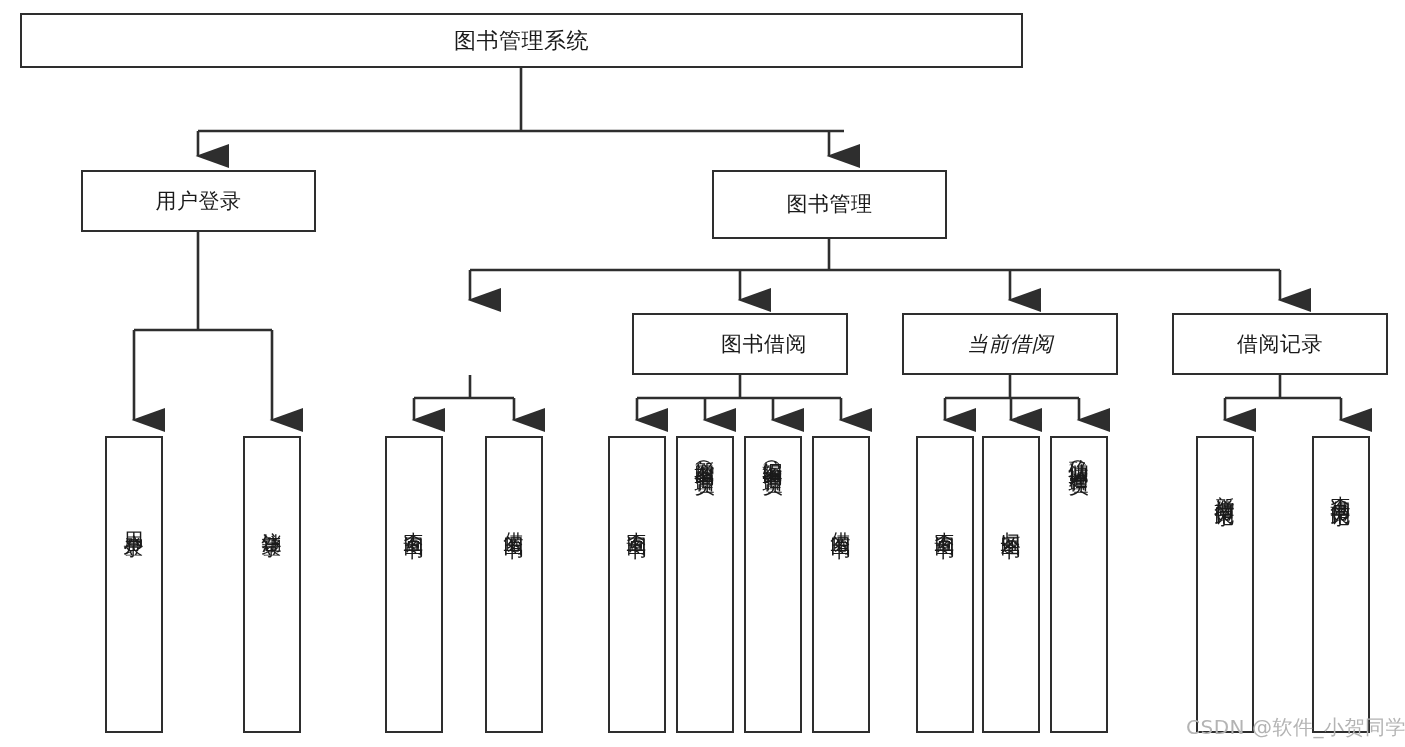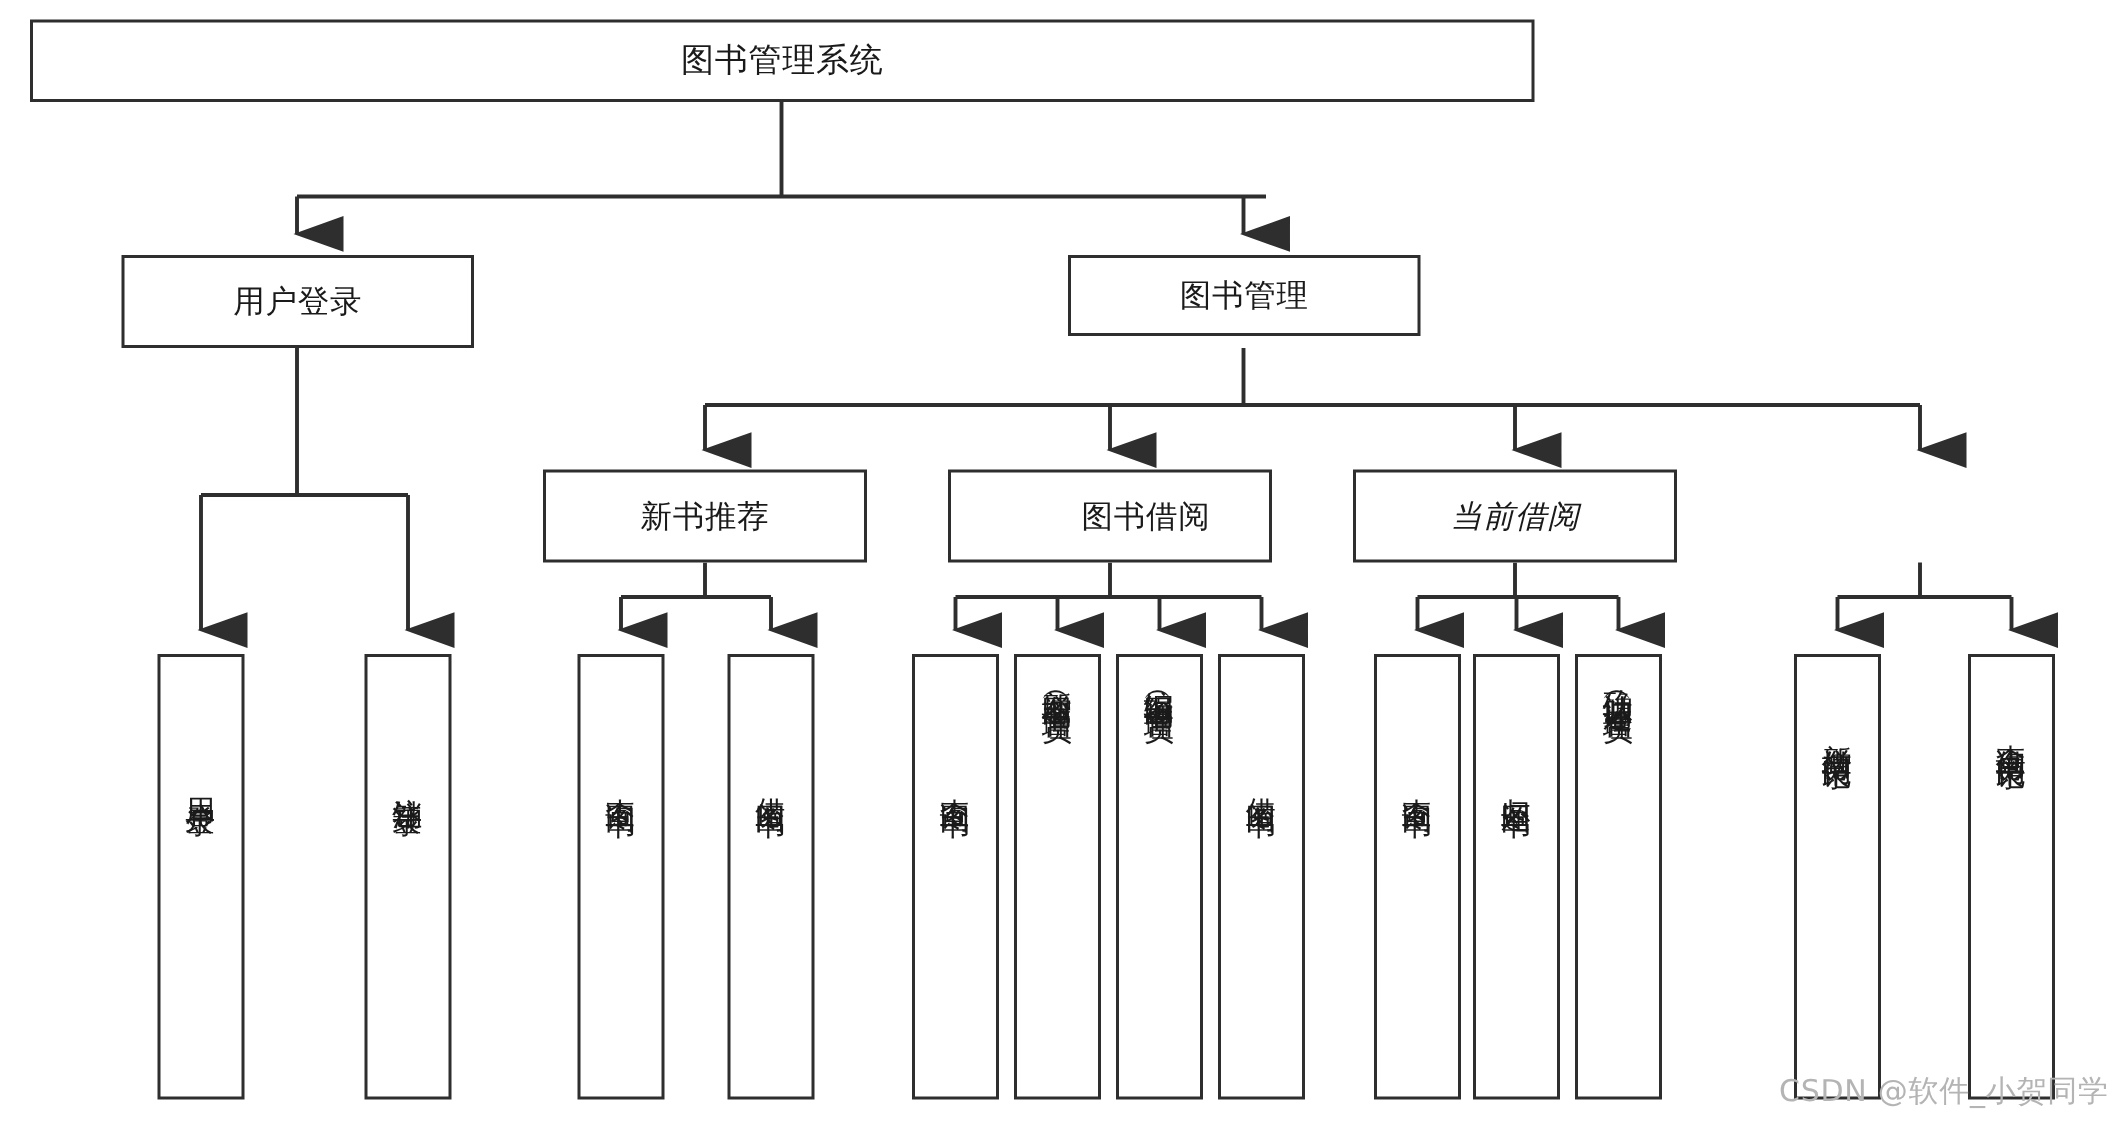--- a/index.html
+++ b/index.html
@@ -124,32 +124,32 @@
     </g>
   </svg>
 
   <div class="node root" style="left:20px; top:13px; width:1003px; height:55px;">
     <span class="lbl">图书管理系统</span>
   </div>
 
   <div class="node" style="left:81px; top:170px; width:235px; height:62px;">
     <span class="lbl">用户登录</span>
   </div>
-  <div class="node" style="left:712px; top:170px; width:235px; height:54px;">
+  <div class="node" style="left:712px; top:170px; width:235px; height:69px;">
     <span class="lbl">图书管理</span>
   </div>
 
-  <div class="node" style="left:362px; top:313px; width:216px; height:62px;">
-    <span class="lbl">新书推荐</span>
-  </div>
   <div class="node" style="left:632px; top:313px; width:216px; height:62px;padding-left:48px;">
     <span class="lbl">图书借阅</span>
   </div>
   <div class="node" style="left:902px; top:313px; width:216px; height:62px;font-style:italic;">
     <span class="lbl">当前借阅</span>
+  </div>
+  <div class="node" style="left:1172px; top:313px; width:216px; height:62px;">
+    <span class="lbl">借阅记录</span>
   </div>
 
   <div class="node leaf" style="left:105px; top:436px; width:58px; height:297px; padding-top:78px;">
     <span class="lbl">用户登录</span>
   </div>
   <div class="node leaf" style="left:243px; top:436px; width:58px; height:297px; padding-top:78px;">
     <span class="lbl">注销登录</span>
   </div>
 
   <div class="node leaf" style="left:385px; top:436px; width:58px; height:297px; padding-top:78px;">

